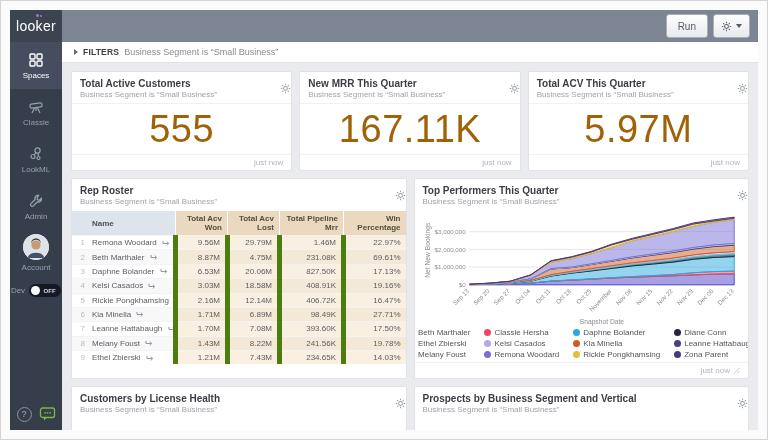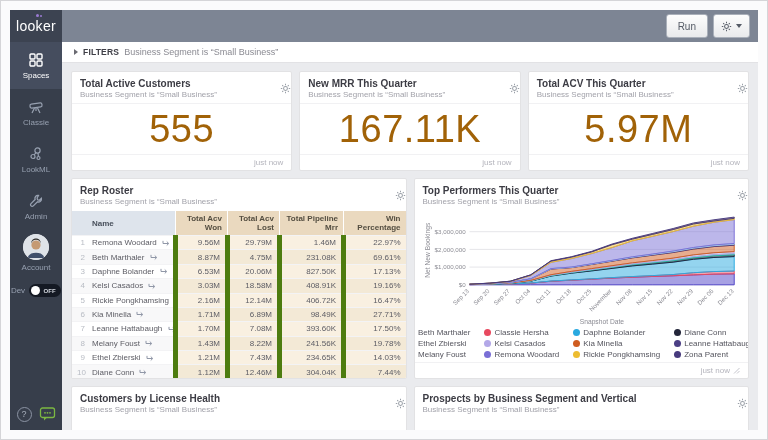--- a/index.html
+++ b/index.html
@@ -371,30 +371,20 @@
     <td class="rn">9</td>
     <td class="nm"><span class="nm-t">Ethel Zbierski </span><svg class="drill" width="9" height="7" viewBox="0 0 10 8">
                         <path d="M1 1v3h6M5.3 1.8L7.6 4 5.3 6.2" fill="none" stroke="#8b93a3" stroke-width="1.1"></path>
                       </svg></td>
     <td class="val">1.21M</td>
     <td class="val">7.43M</td>
     <td class="val">234.65K</td>
     <td class="val">14.03%</td>
   </tr>
 
-  <tr>
-    <td class="rn">10</td>
-    <td class="nm"><span class="nm-t">Diane Conn </span><svg class="drill" width="9" height="7" viewBox="0 0 10 8">
-                        <path d="M1 1v3h6M5.3 1.8L7.6 4 5.3 6.2" fill="none" stroke="#8b93a3" stroke-width="1.1"></path>
-                      </svg></td>
-    <td class="val">1.12M</td>
-    <td class="val">12.46M</td>
-    <td class="val">304.04K</td>
-    <td class="val">7.44%</td>
-  </tr>
 
 </tbody>
           </table>
 
         </div>
 
         <div class="tile">
           <div class="tile-head" style="border-bottom:none;">
             <div>
               <div class="tile-title">Top Performers This Quarter</div>

